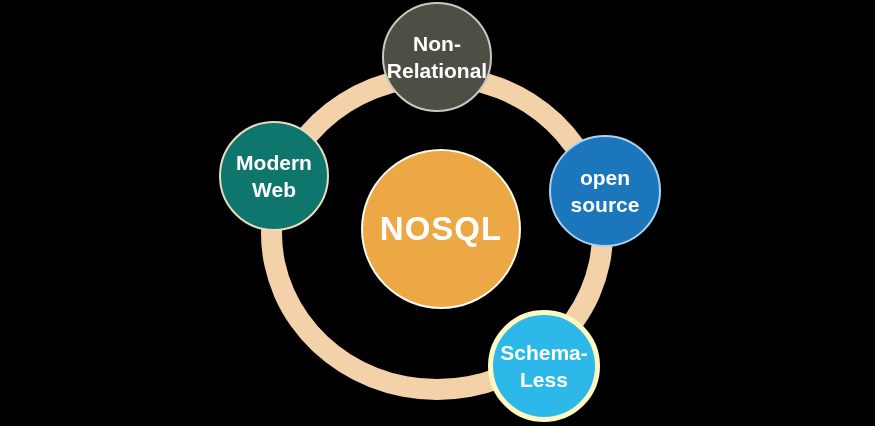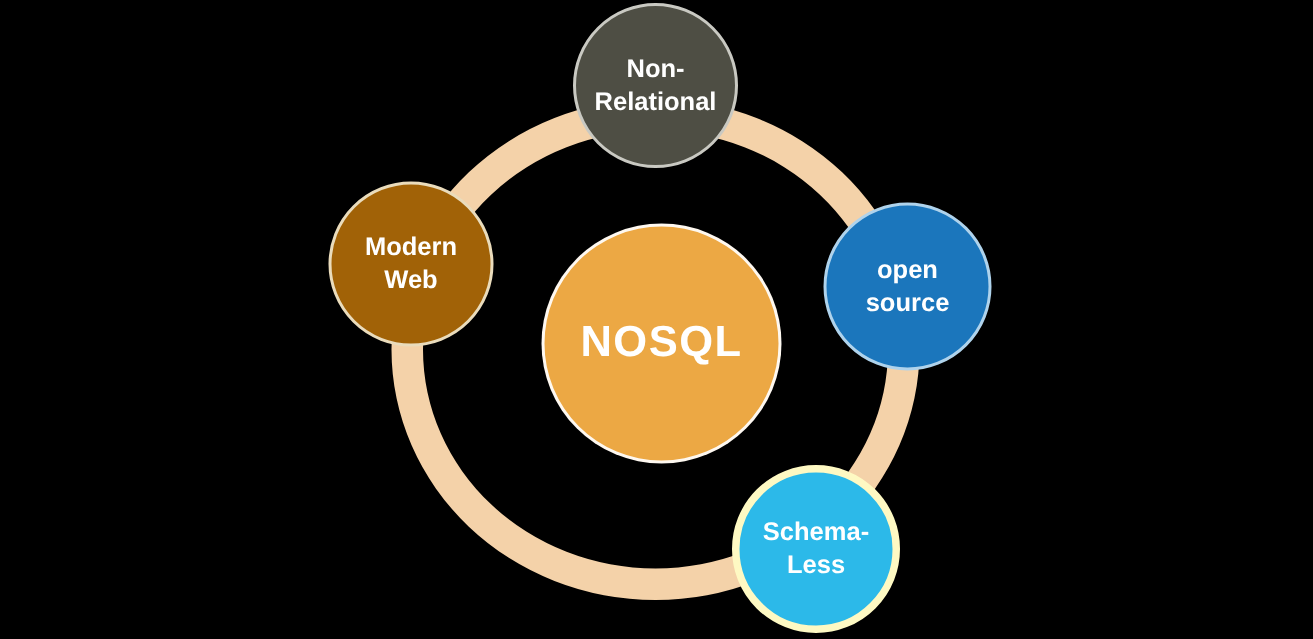--- a/index.html
+++ b/index.html
@@ -32,33 +32,33 @@
     display: flex;
     align-items: center;
     justify-content: center;
     text-align: center;
     z-index: 2;
     box-sizing: border-box;
   }
   .label {
     white-space: pre-line;
     font-weight: bold;
-    font-size: 17px;
+    font-size: 21px;
     line-height: 1.3;
     color: #FFFFFF;
   }
   
   .c-center {
     left: 361px; top: 149px;
     width: 160px; height: 160px;
     background: #ECA844;
     border: 2px solid rgba(255,255,255,0.92);
   }
   .c-center .label {
-    font-size: 29px;
+    font-size: 33px;
     font-weight: bold;
     letter-spacing: 1px;
   }
   
   .c-nonrel {
     left: 382px; top: 2px;
     width: 110px; height: 110px;
     background: #4E4E44;
     border: 2px solid #C9C9C2;
   }
@@ -79,21 +79,21 @@
     width: 107px; height: 107px;
     background: #F9F316;
     border: 2px solid #FBF7AE;
   }
   .c-cluster .label {
     color: #E8282C;
   }
   .c-modernweb {
     left: 219px; top: 121px;
     width: 110px; height: 110px;
-    background: #a16207;
+    background: #0f766e;
     border: 2px solid #EADCBC;
   }
 </style>
 </head>
 <body>
 
 <div class="canvas">
 
   <div class="ring"></div>
 

